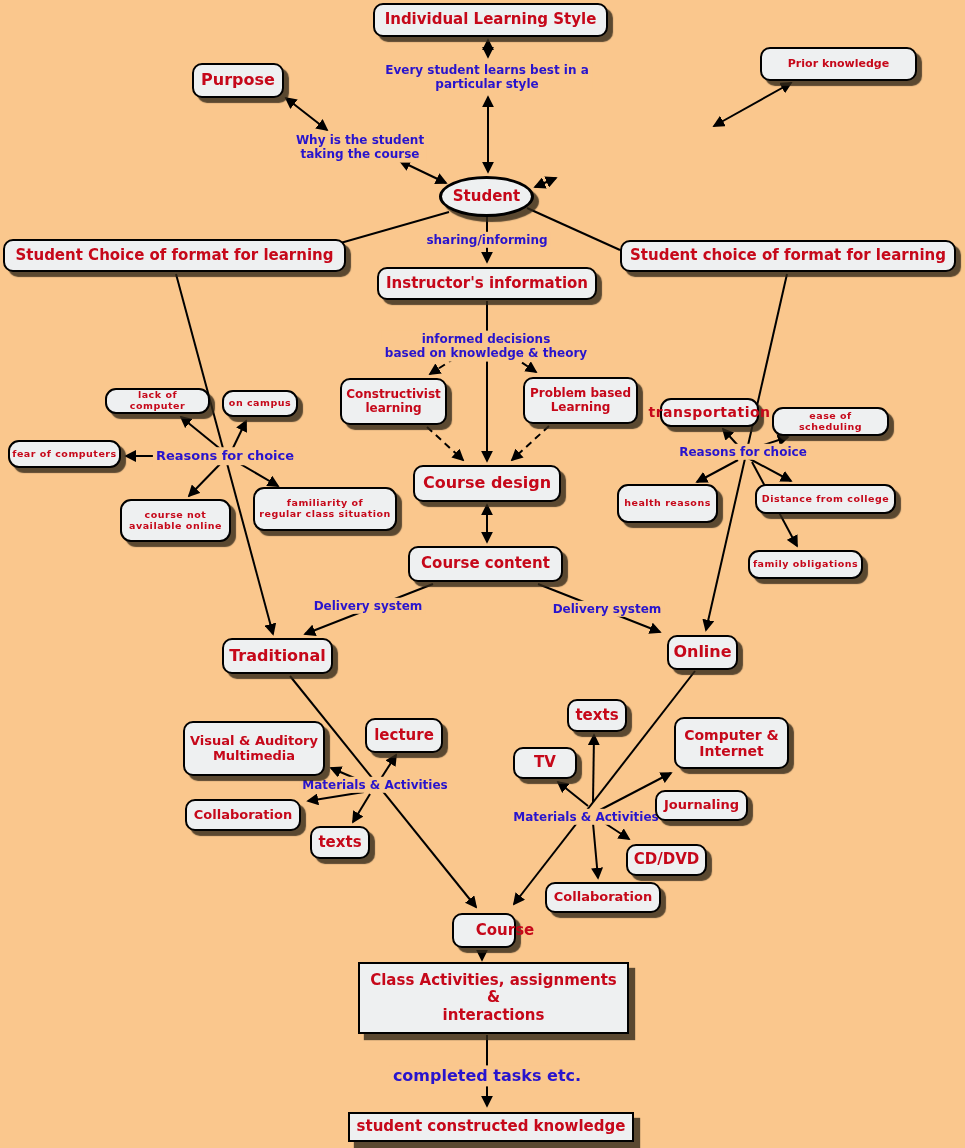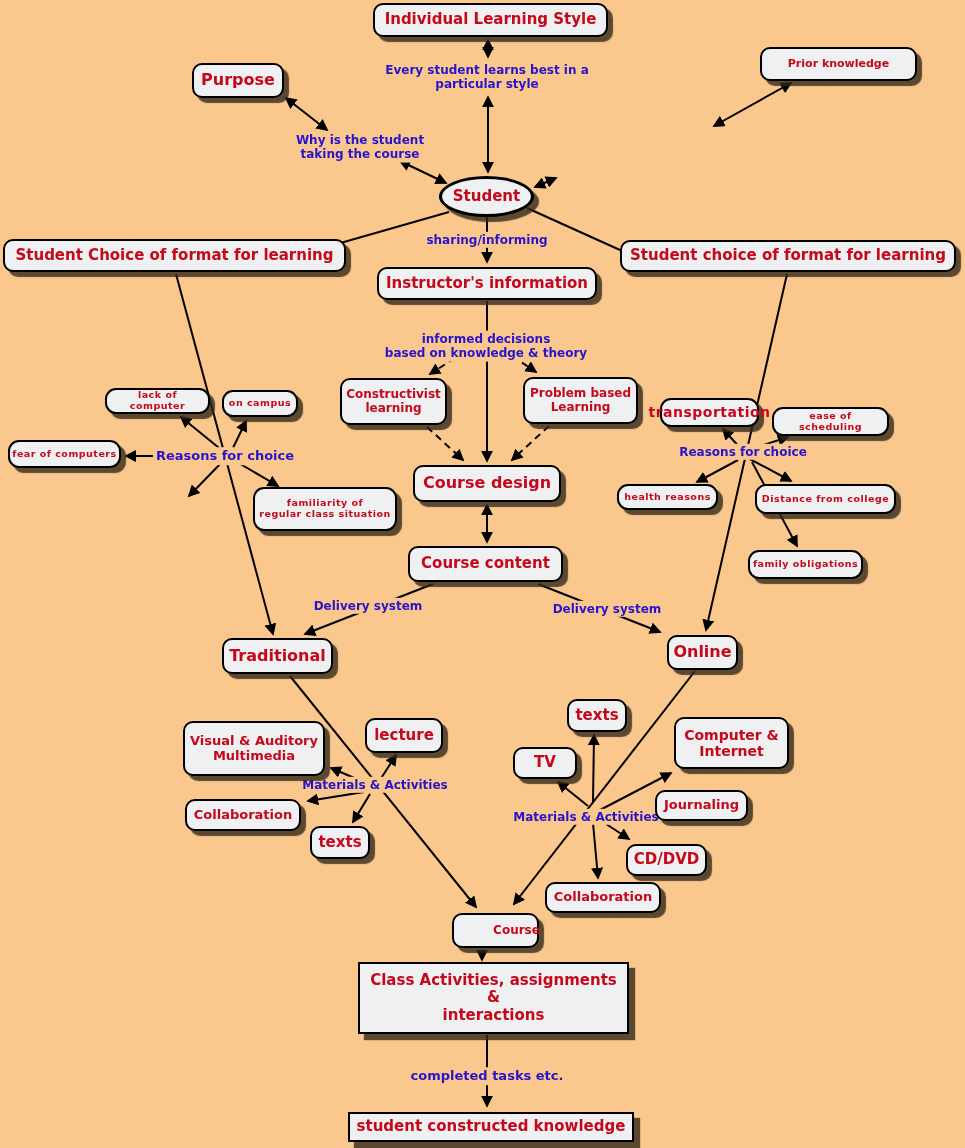--- a/index.html
+++ b/index.html
@@ -97,59 +97,61 @@
 taking the course</div>
       <div class="lbl" style="left: 487px; top: 240px; font-size: 12px;">sharing/informing</div>
       <div class="lbl" style="left: 486px; top: 346px; font-size: 12px;">informed decisions
 based on knowledge &amp; theory</div>
       <div class="lbl" style="left: 225px; top: 456px; font-size: 13px;">Reasons for choice</div>
       <div class="lbl" style="left: 743px; top: 452px; font-size: 12px;">Reasons for choice</div>
       <div class="lbl" style="left: 368px; top: 606px; font-size: 12px;">Delivery system</div>
       <div class="lbl" style="left: 607px; top: 609px; font-size: 12px;">Delivery system</div>
       <div class="lbl" style="left: 375px; top: 785px; font-size: 12px;">Materials &amp; Activities</div>
       <div class="lbl" style="left: 586px; top: 817px; font-size: 12px;">Materials &amp; Activities</div>
-      <div class="lbl" style="left: 487px; top: 1076px; font-size: 13px;">completed tasks etc.</div>
+      <div class="lbl" style="left: 487px; top: 1076px; font-size: 16px;">completed tasks etc.</div>
     </div>
   <div class="nodes-layer" id="nodes-layer">
       <div class="node round" style="left: 373px; top: 3px; width: 235px; height: 34px; font-size: 15px;">Individual Learning Style</div>
       <div class="node round" style="left: 192px; top: 63px; width: 92px; height: 35px; font-size: 16px;">Purpose</div>
       <div class="node round" style="left: 760px; top: 47px; width: 157px; height: 34px; font-size: 11px;">Prior knowledge</div>
       <div class="node ellipse" style="left: 439px; top: 176px; width: 95px; height: 41px; font-size: 15px;">Student</div>
       <div class="node round" style="left: 3px; top: 239px; width: 343px; height: 33px; font-size: 15px;">Student Choice of format for learning</div>
       <div class="node round" style="left: 620px; top: 240px; width: 336px; height: 32px; font-size: 15px;">Student choice of format for learning</div>
       <div class="node round" style="left: 377px; top: 267px; width: 220px; height: 33px; font-size: 15px;">Instructor's information</div>
       <div class="node round" style="left: 340px; top: 378px; width: 107px; height: 47px; font-size: 12px;">Constructivist
 learning</div>
       <div class="node round" style="left: 523px; top: 377px; width: 115px; height: 47px; font-size: 12px;">Problem based
 Learning</div>
       <div class="node round" style="left: 413px; top: 465px; width: 148px; height: 37px; font-size: 16px;">Course design</div>
       <div class="node round" style="left: 408px; top: 546px; width: 155px; height: 36px; font-size: 15px;">Course content</div>
       <div class="node round small" style="left: 105px; top: 388px; width: 105px; height: 26px; font-size: 9.5px;">lack of computer</div>
       <div class="node round small" style="left: 222px; top: 390px; width: 76px; height: 27px; font-size: 9.5px;">on campus</div>
       <div class="node round small" style="left: 8px; top: 440px; width: 113px; height: 28px; font-size: 9.5px;">fear of computers</div>
+      <div class="node round small" style="left: 120px; top: 499px; width: 111px; height: 43px; font-size: 9.5px;">course not
+available online</div>
       <div class="node round small" style="left: 253px; top: 487px; width: 144px; height: 44px; font-size: 9.5px;">familiarity of
 regular class situation</div>
       <div class="node round small" style="left: 660px; top: 398px; width: 99px; height: 29px; font-size: 14px;">transportation</div>
       <div class="node round small" style="left: 772px; top: 407px; width: 117px; height: 29px; font-size: 9.5px;">ease of scheduling</div>
-      <div class="node round small" style="left: 617px; top: 484px; width: 101px; height: 26px; font-size: 9.5px;">health reasons</div>
+      <div class="node round small" style="left: 617px; top: 484px; width: 101px; height: 39px; font-size: 9.5px;">health reasons</div>
       <div class="node round small" style="left: 755px; top: 484px; width: 141px; height: 30px; font-size: 9.5px;">Distance from college</div>
       <div class="node round small" style="left: 748px; top: 550px; width: 115px; height: 29px; font-size: 9.5px;">family obligations</div>
       <div class="node round" style="left: 222px; top: 638px; width: 111px; height: 36px; font-size: 16px;">Traditional</div>
       <div class="node round" style="left: 667px; top: 635px; width: 71px; height: 35px; font-size: 16px;">Online</div>
       <div class="node round" style="left: 183px; top: 721px; width: 142px; height: 55px; font-size: 13px;">Visual &amp; Auditory
 Multimedia</div>
       <div class="node round" style="left: 365px; top: 718px; width: 78px; height: 35px; font-size: 15px;">lecture</div>
       <div class="node round" style="left: 185px; top: 799px; width: 116px; height: 32px; font-size: 13px;">Collaboration</div>
       <div class="node round" style="left: 310px; top: 826px; width: 60px; height: 33px; font-size: 15px;">texts</div>
       <div class="node round" style="left: 567px; top: 699px; width: 60px; height: 33px; font-size: 15px;">texts</div>
       <div class="node round" style="left: 513px; top: 747px; width: 64px; height: 32px; font-size: 15px;">TV</div>
       <div class="node round" style="left: 674px; top: 717px; width: 115px; height: 52px; font-size: 14px;">Computer &amp;
 Internet</div>
       <div class="node round" style="left: 655px; top: 790px; width: 93px; height: 31px; font-size: 13px;">Journaling</div>
       <div class="node round" style="left: 626px; top: 844px; width: 81px; height: 32px; font-size: 15px;">CD/DVD</div>
       <div class="node round" style="left: 545px; top: 882px; width: 116px; height: 31px; font-size: 13px;">Collaboration</div>
-      <div class="node round" style="left: 452px; top: 913px; width: 87px; height: 35px; font-size: 12px; padding-left: 44px;">Course</div>
+      <div class="node round" style="left: 452px; top: 913px; width: 64px; height: 35px; font-size: 15px; padding-left: 44px;">Course</div>
       <div class="node rect" style="left: 358px; top: 962px; width: 271px; height: 72px; font-size: 15px;">Class Activities, assignments
 &amp;
 interactions</div>
       <div class="node rect" style="left: 348px; top: 1112px; width: 286px; height: 30px; font-size: 15px;">student constructed knowledge</div>
     </div>
 </div>
 
 </body></html>

